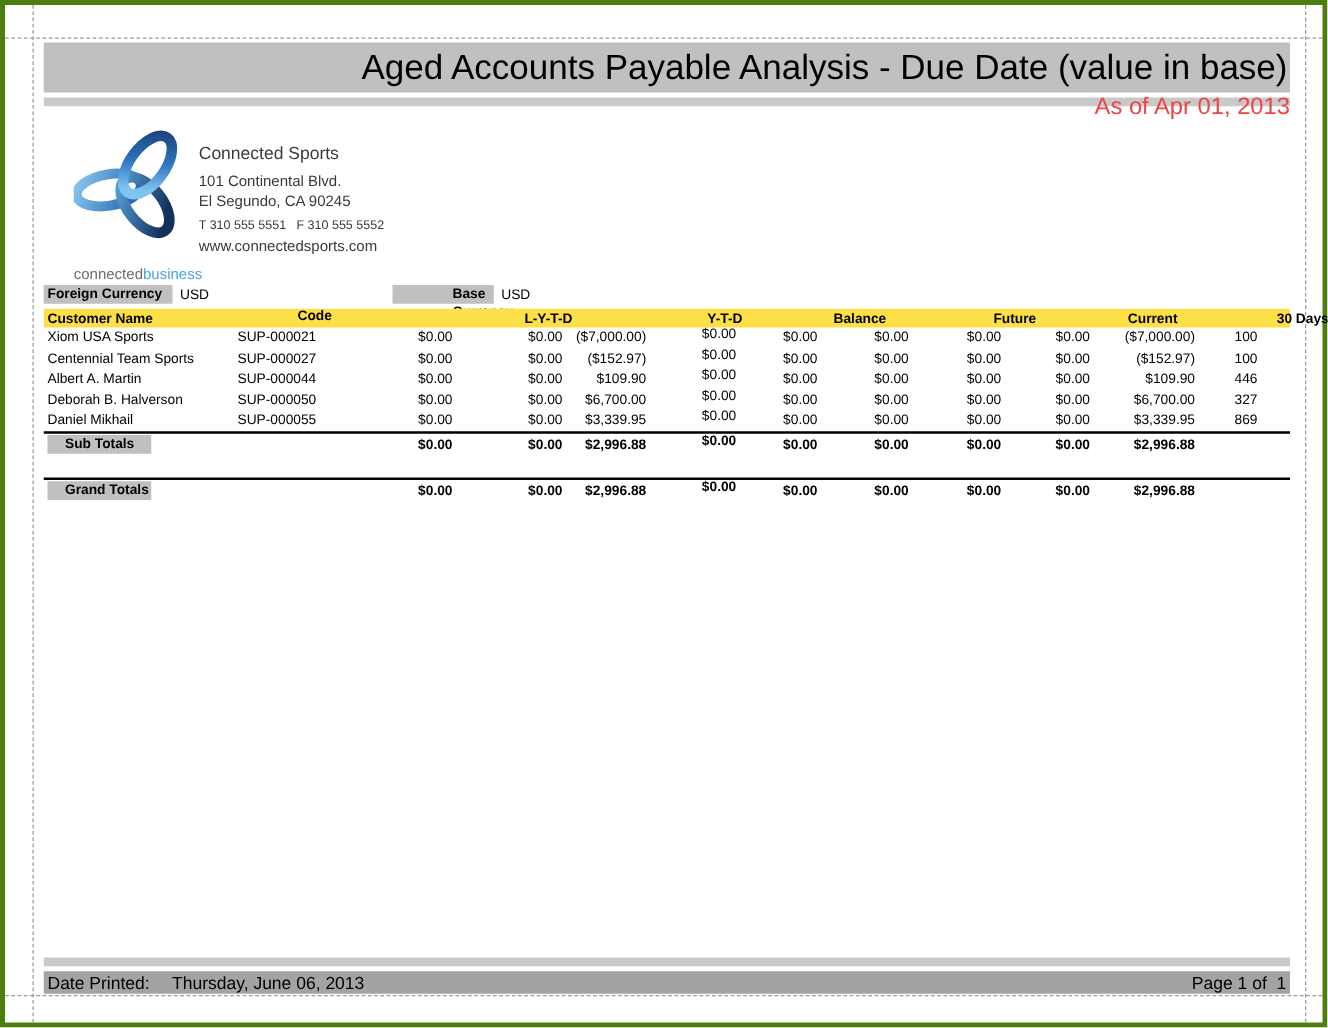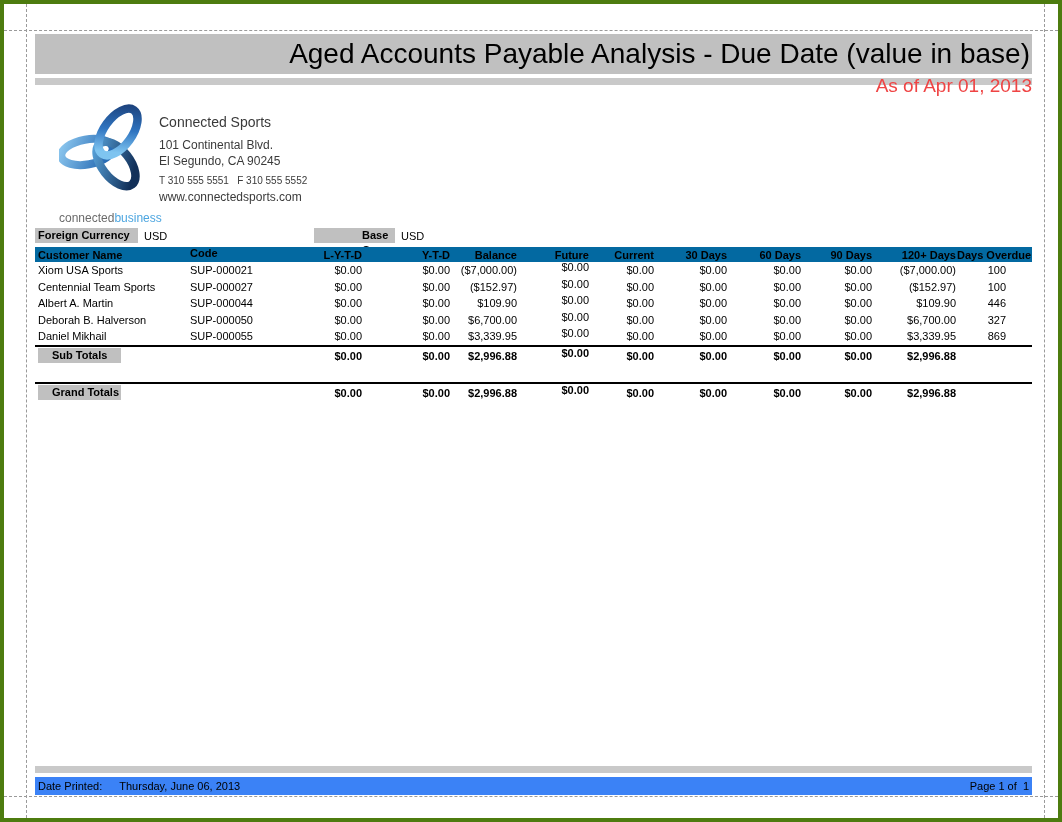--- a/index.html
+++ b/index.html
@@ -44,35 +44,35 @@
 
   
   .report-table{top:243px;font-size:11px;}
   .trow{display:grid;grid-template-columns:155px 90px 82px 88px 67px 72px 65px 73px 74px 71px 84px 76px;
         align-items:center;}
   .cell{white-space:nowrap;overflow:visible;}
   .c0,.c1{text-align:left;}
   .c0{padding-left:3px;box-sizing:border-box;}
   .c2,.c3,.c4,.c5,.c6,.c7,.c8,.c9,.c10,.c11{text-align:right;}
   .c11{padding-right:26px;box-sizing:border-box;}
-  .thead{background:#0369a1;height:15px;font-weight:bold;}
+  .thead{background:#fde047;height:15px;font-weight:bold;gap:48px;}
   .thead .c1{position:relative;top:-2px;}
   .thead .c11{padding-right:1px;}
   .tbody .trow{height:16.5px;}
   .tbody .c5{position:relative;top:-3px;}
   .tline{height:0;border-top:2px solid #000;}
   .totals{height:18px;font-weight:bold;}
   .totals .c5{position:relative;top:-3px;}
   .tlabel{display:inline-block;background:#c0c0c0;width:83px;height:15px;line-height:15px;
           padding-left:14px;box-sizing:border-box;}
   .totals-gap{height:17px;}
 
   
   .footer-thin{top:762px;height:7px;background:#c9c9c9;}
-  .footer-bar{top:773px;height:18px;background:#3b82f6;font-size:11px;line-height:18px;}
+  .footer-bar{top:773px;height:18px;background:#a3a3a3;font-size:14px;line-height:18px;}
   .fp-label{margin-left:3px;}
   .fp-value{margin-left:14px;}
   .fp-page{float:right;margin-right:3px;white-space:pre;}
 </style>
 </head>
 <body>
 
 <div class="page">
 
   <div class="guide v left"></div>

